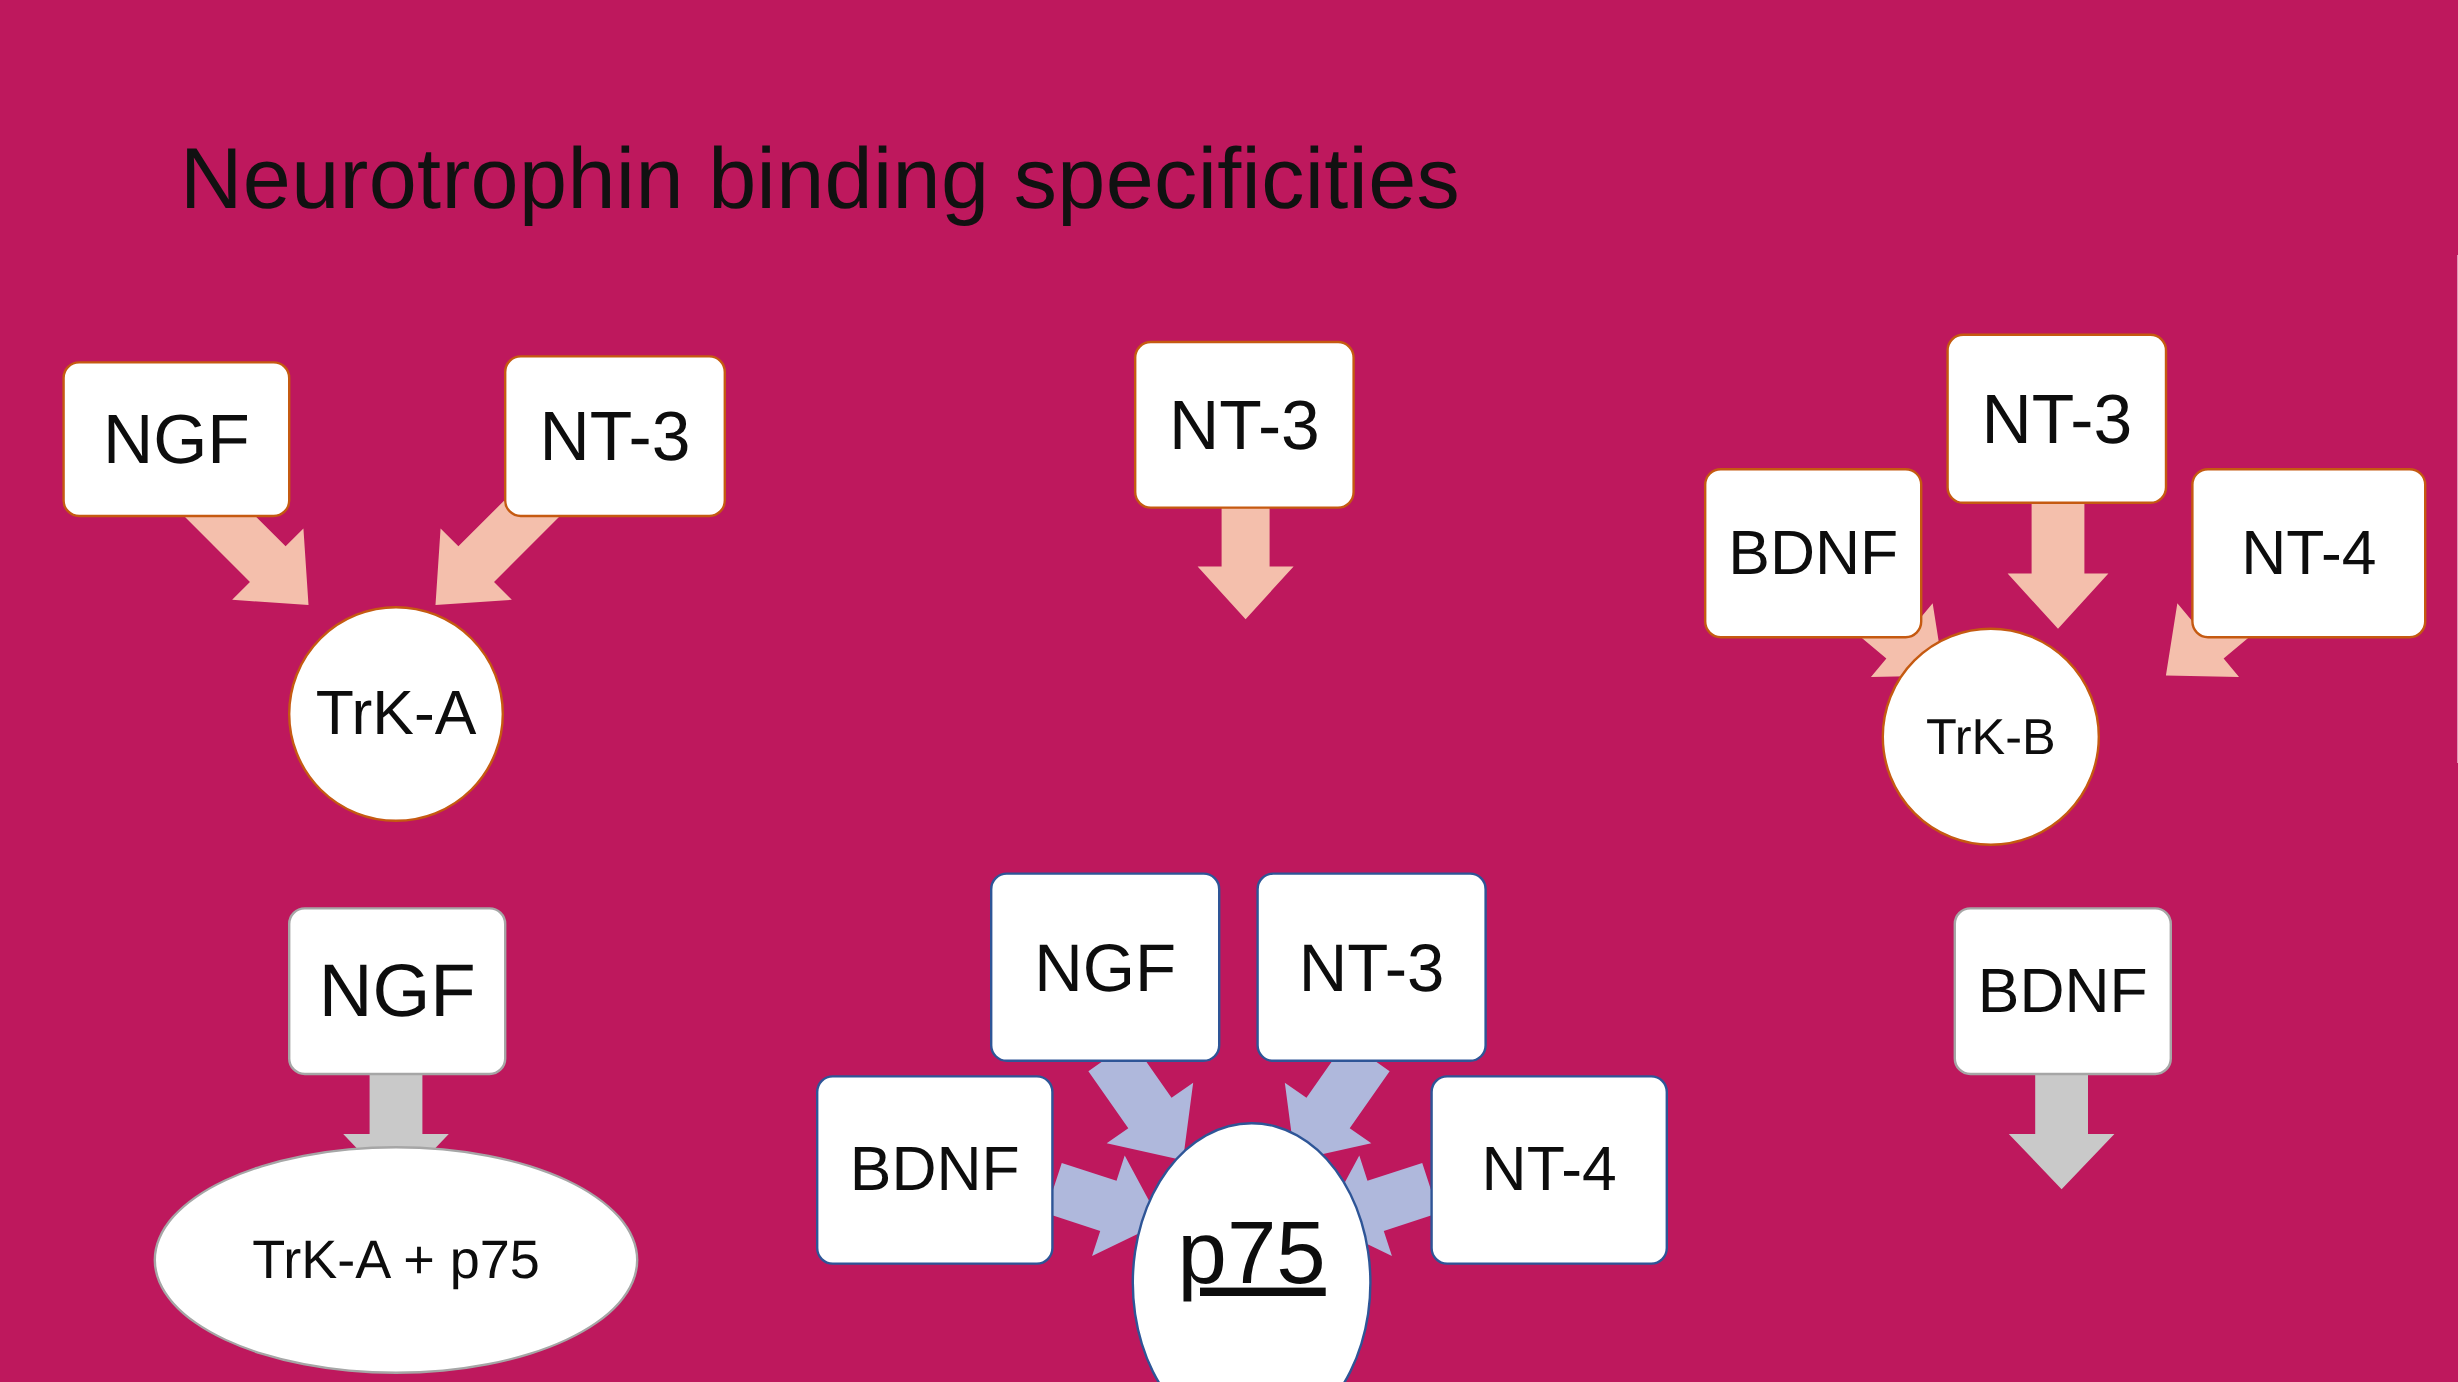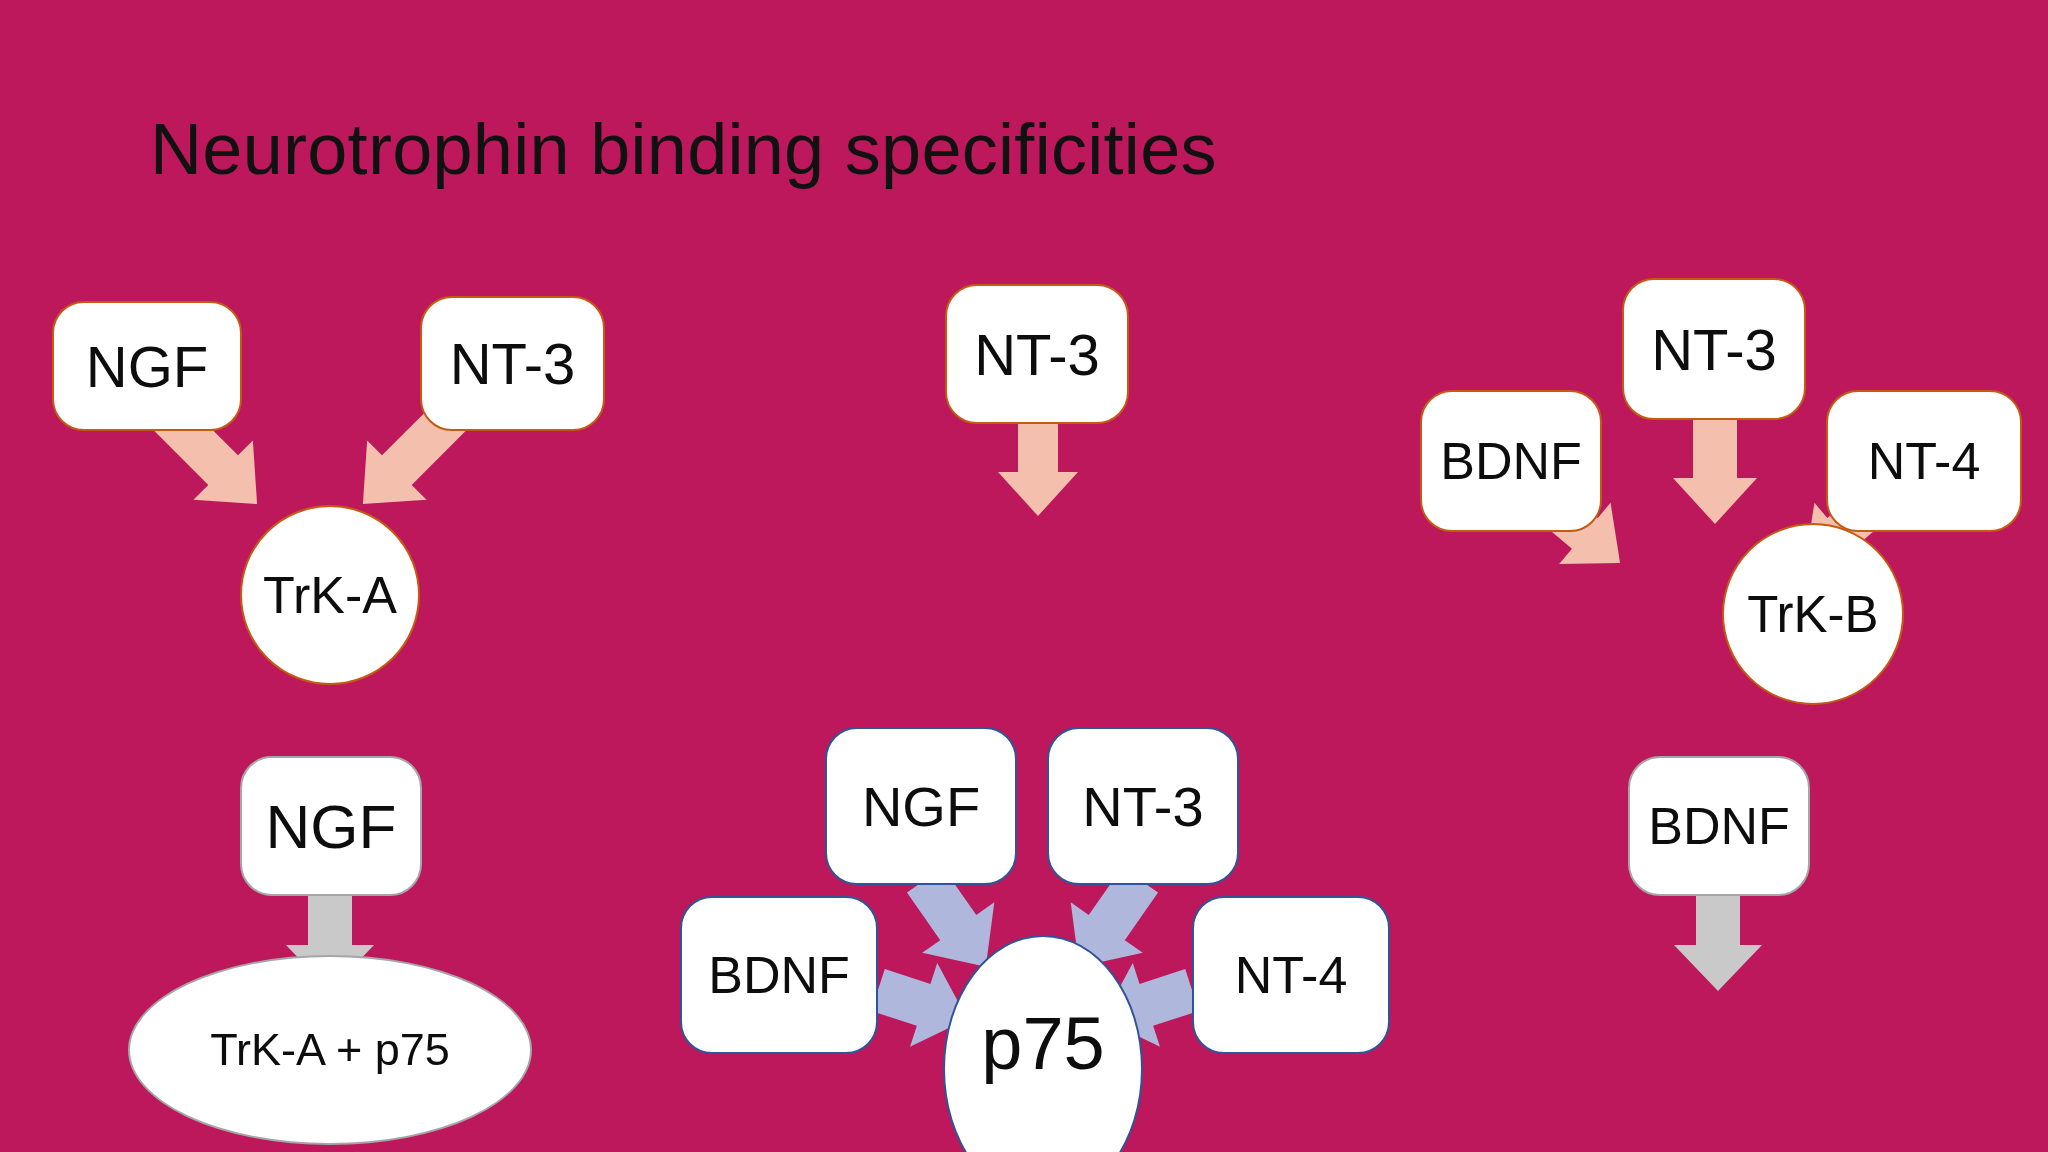--- a/index.html
+++ b/index.html
@@ -36,21 +36,21 @@
     position: absolute;
     display: flex;
     align-items: center;
     justify-content: center;
     background: #ffffff;
     box-sizing: border-box;
     text-align: center;
     color: #0d0d0d;
   }
   .rbox {
-    border-radius: 32px;
+    border-radius: 14px;
     border-style: solid;
     border-width: 2.5px;
   }
   .circ {
     border-radius: 50%;
     border-style: solid;
     border-width: 2.5px;
   }
   .ellip {
     border-radius: 50%;
@@ -145,21 +145,21 @@
   </div>
 
   <div class="node rbox orange" style="left:1622px; top:278px; width:184px; height:142px; font-size:58px;">
     <span>NT-3</span>
   </div>
 
   <div class="node rbox orange" style="left:1826px; top:390px; width:196px; height:142px; font-size:52px;">
     <span>NT-4</span>
   </div>
 
-  <div class="node circ orange" style="left:1722px; top:523px; width:182px; height:182px; font-size:51px;">
+  <div class="node circ orange" style="left:1568px; top:523px; width:182px; height:182px; font-size:42px;">
     <span>TrK-B</span>
   </div>
 
   <div class="node rbox gray" style="left:240px; top:756px; width:182px; height:140px; font-size:62px;">
     <span>NGF</span>
   </div>
 
   <div class="node ellip gray" style="left:128px; top:955px; width:404px; height:190px; font-size:45px;">
     <span>TrK-A + p75</span>
   </div>
@@ -174,21 +174,21 @@
 
   <div class="node rbox blue" style="left:680px; top:896px; width:198px; height:158px; font-size:52px;">
     <span>BDNF</span>
   </div>
 
   <div class="node rbox blue" style="left:1192px; top:896px; width:198px; height:158px; font-size:52px;">
     <span>NT-4</span>
   </div>
 
   <div class="node ellip blue" style="left:943px; top:935px; width:200px; height:268px; font-size:74px;">
-    <span style="transform: translateY(-26px);">p75</span>
+    <span style="transform: translateY(-26px); text-decoration: underline;">p75</span>
   </div>
 
   <div class="node rbox gray" style="left:1628px; top:756px; width:182px; height:140px; font-size:52px;">
     <span>BDNF</span>
   </div>
 
 
 </div>
 
 </body></html>

